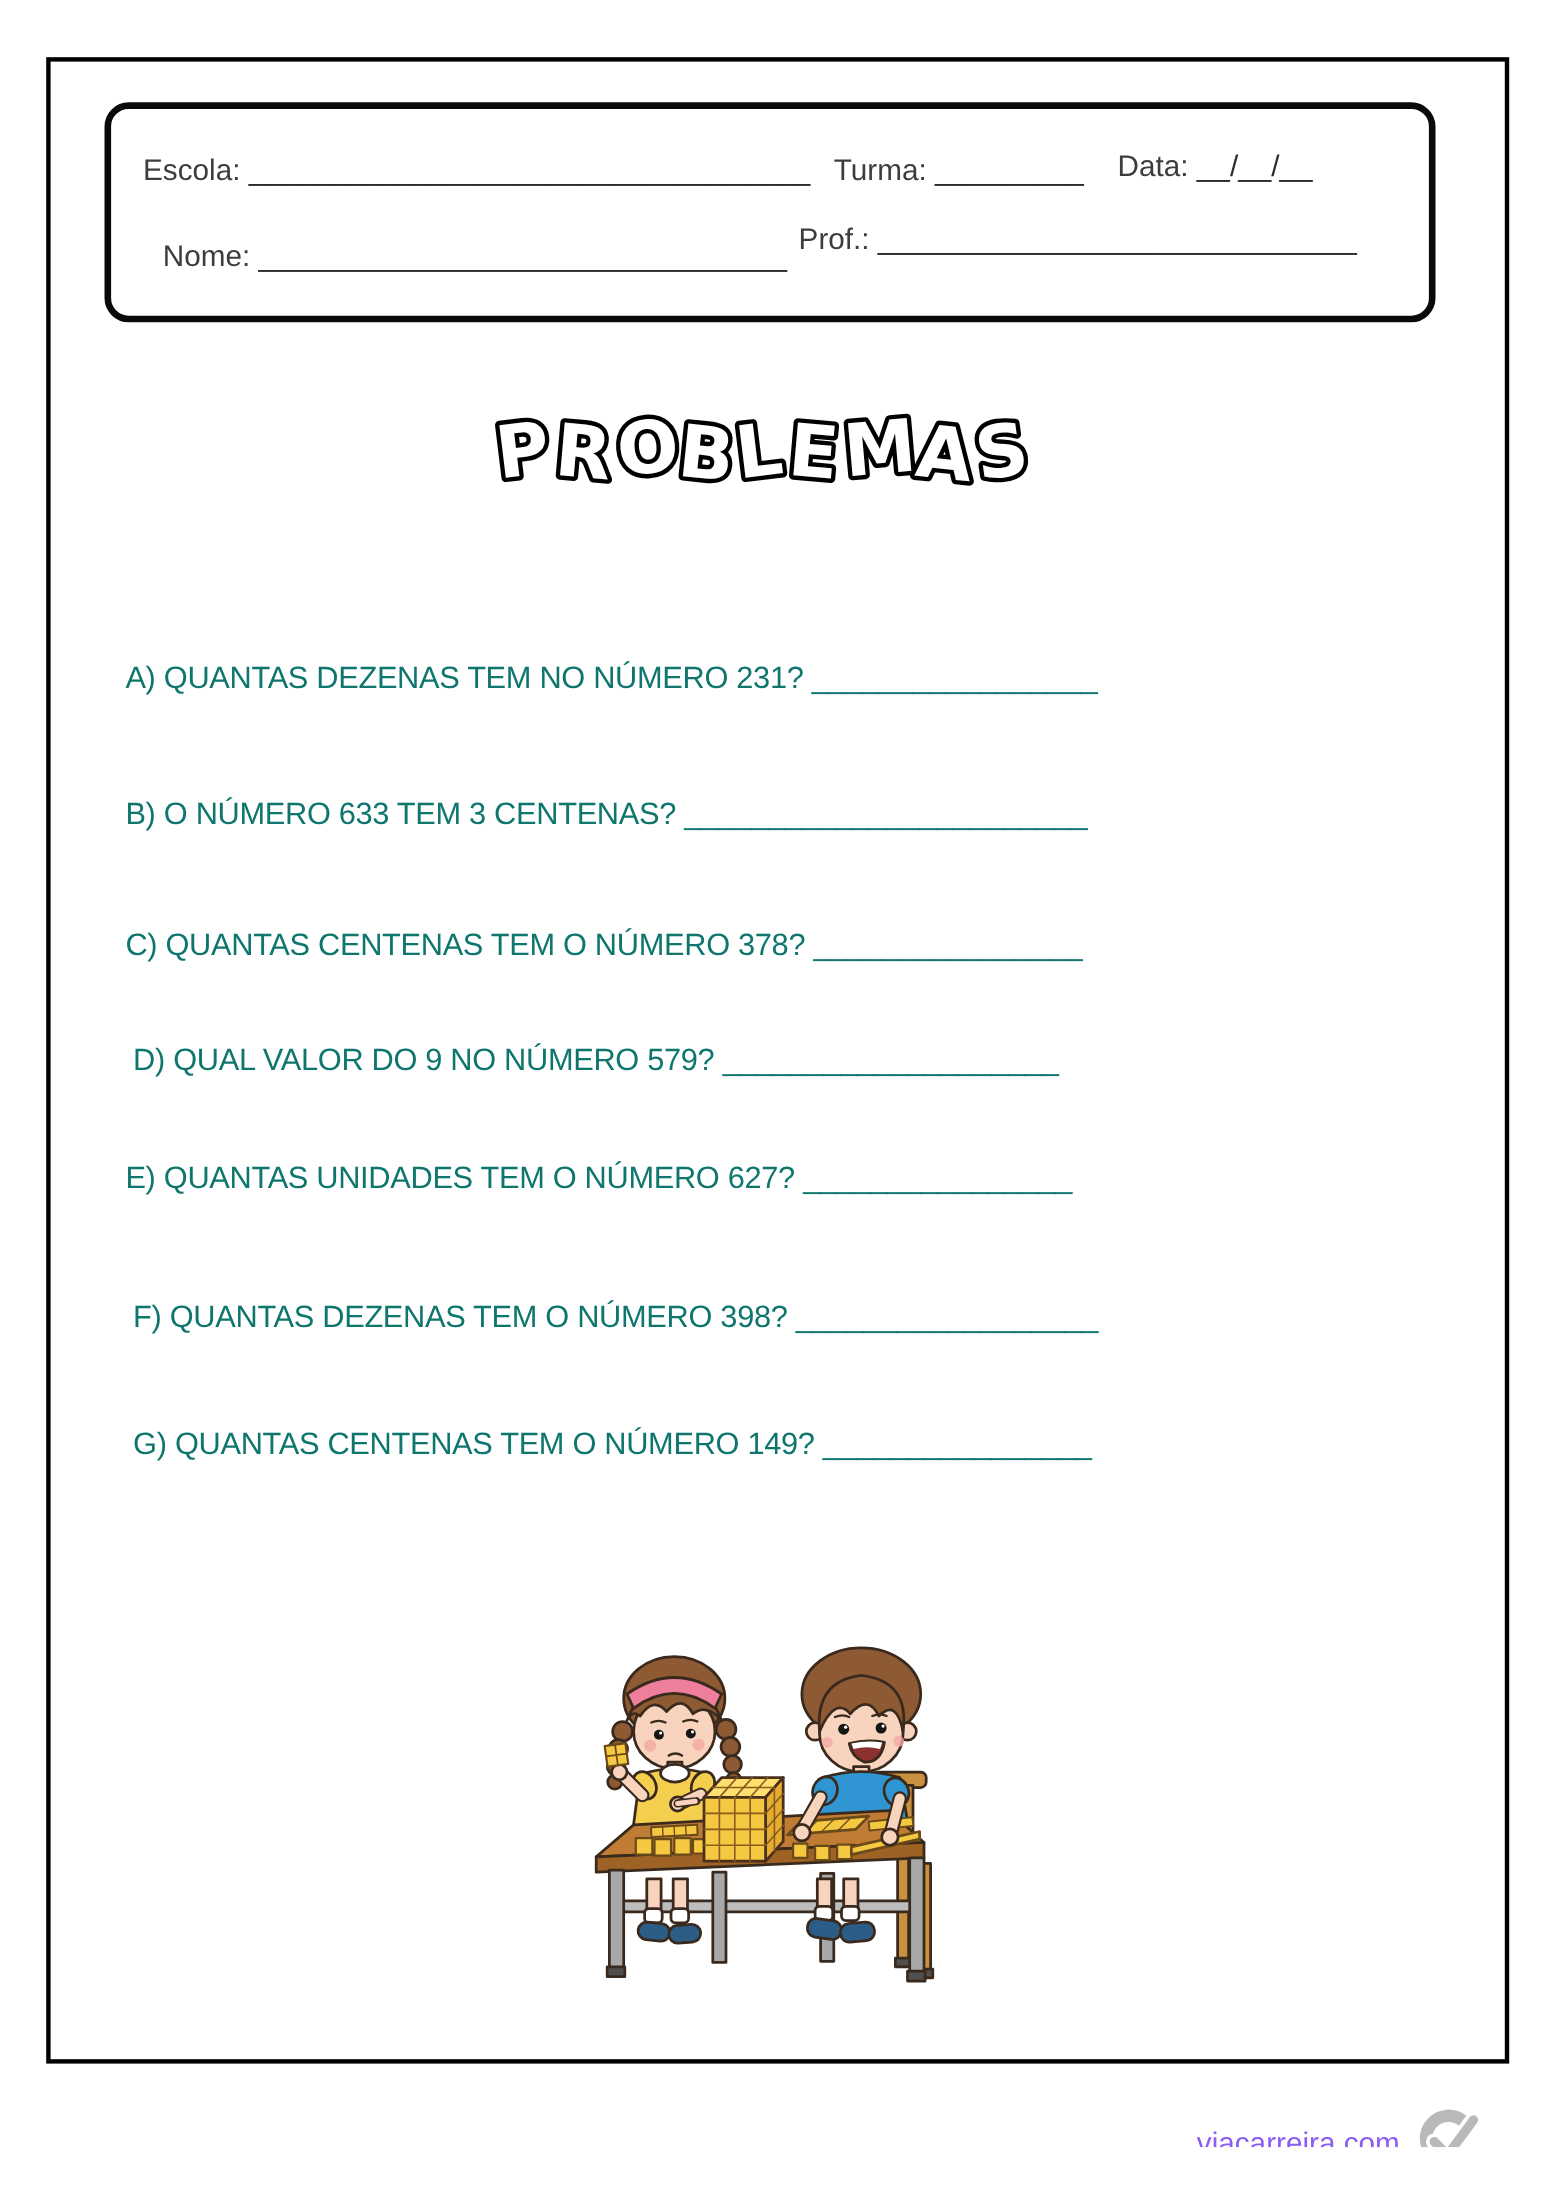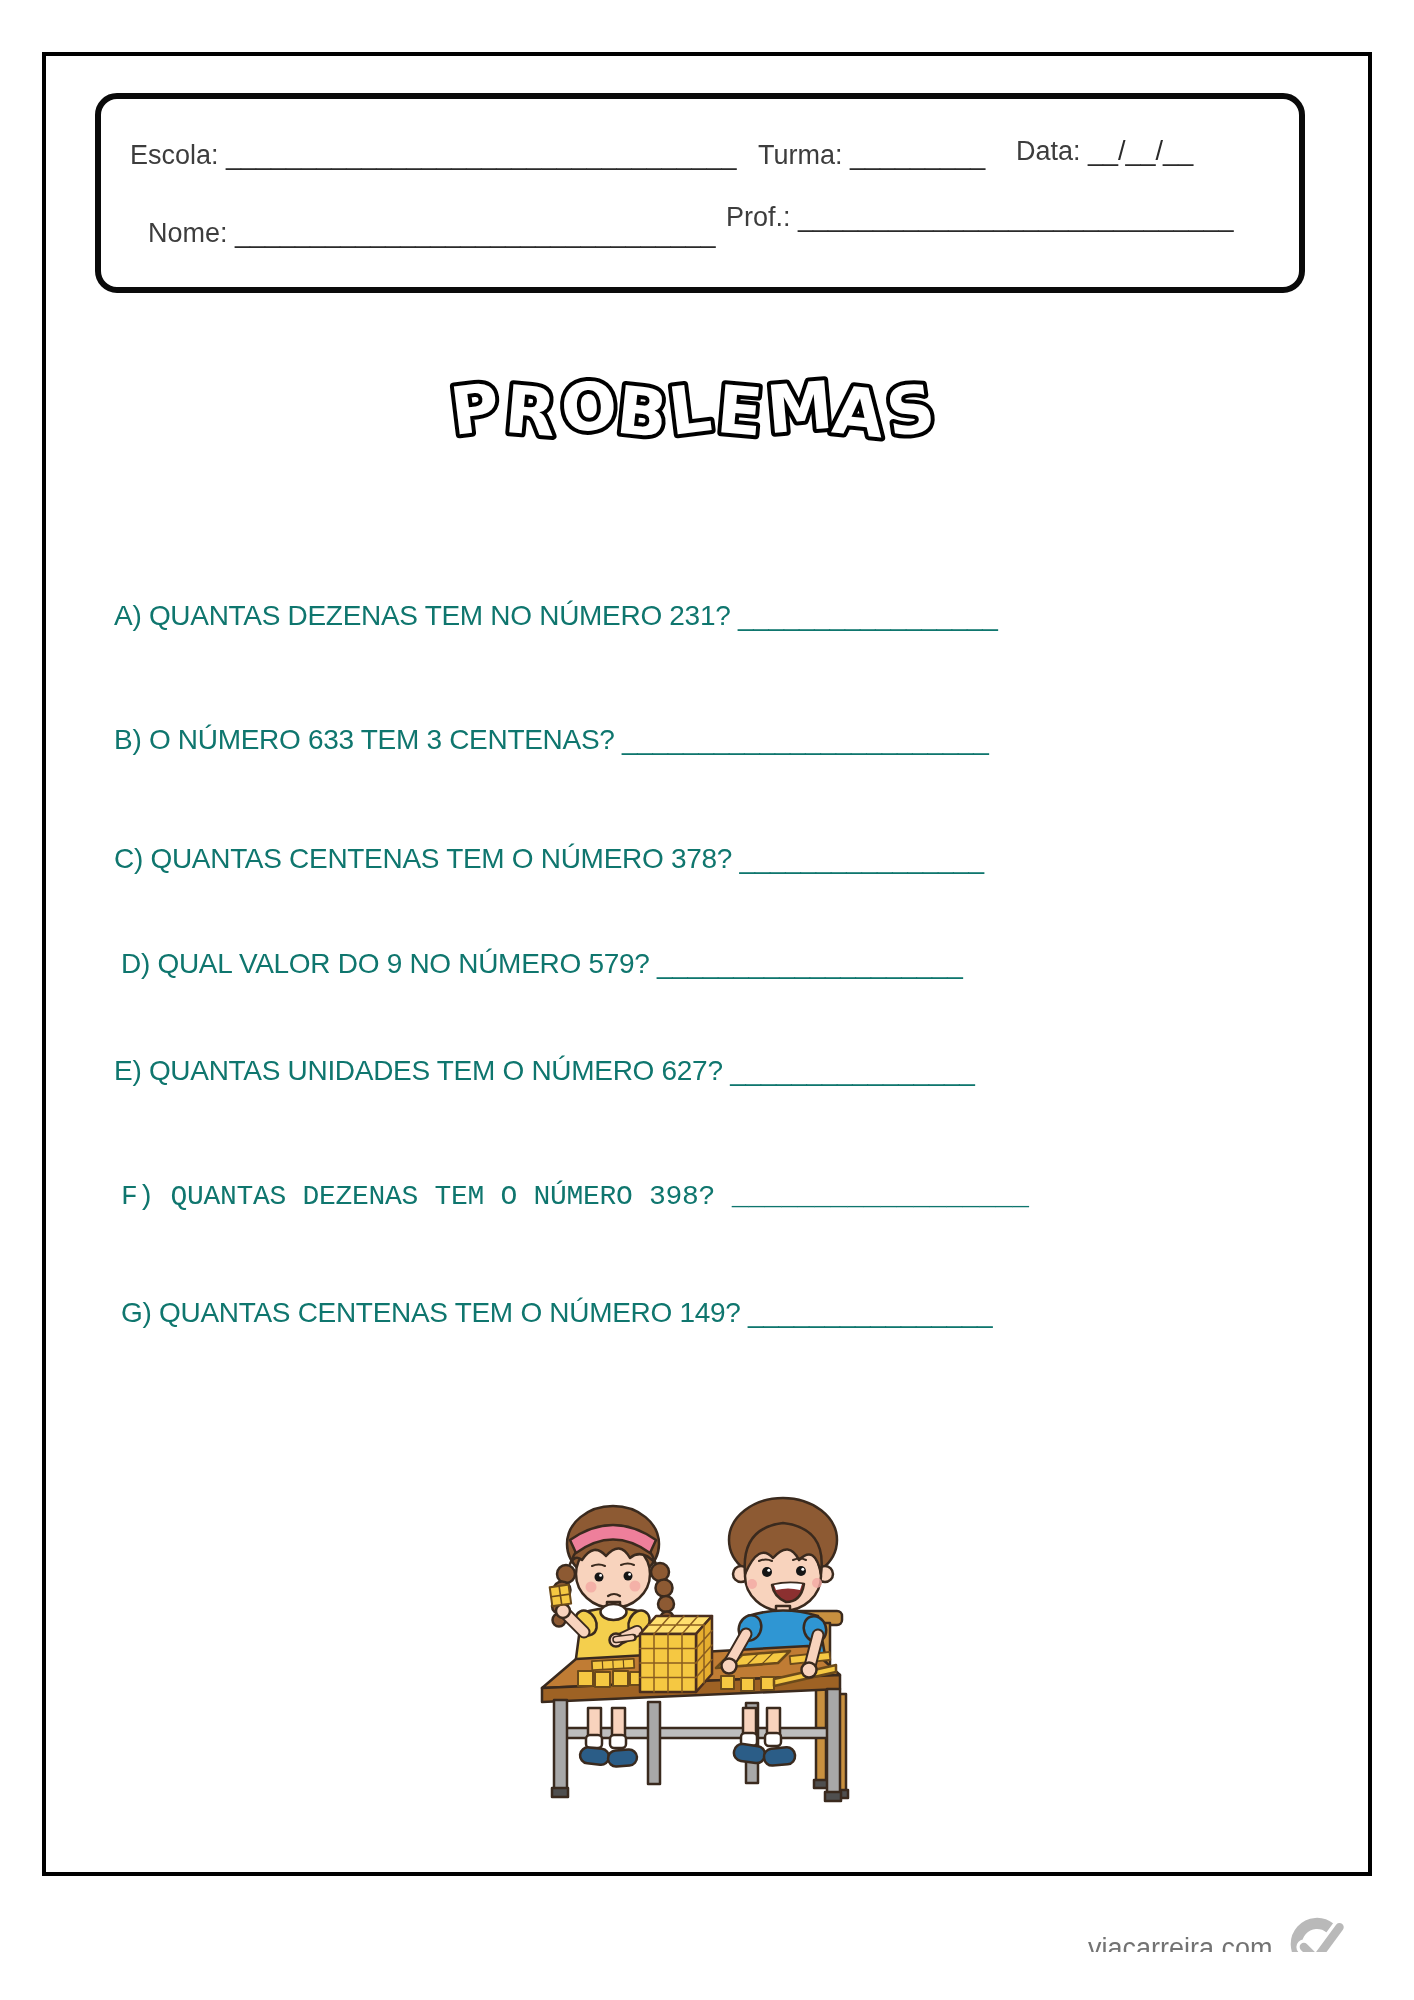--- a/index.html
+++ b/index.html
@@ -70,39 +70,39 @@
     font-size: 28px;
     letter-spacing: -0.3px;
     color: #0f766e;
     white-space: pre;
   }
   #q-a { top: 600px; }
   #q-b { top: 724px; }
   #q-c { top: 843px; }
   #q-d { top: 948px; left: 121px; }
   #q-e { top: 1055px; }
-  #q-f { top: 1181px; left: 121px; font-family: Liberation Mono, monospace; }
+  #q-f { top: 1181px; left: 121px; }
   #q-g { top: 1297px; left: 121px; }
 
   .illustration {
     position: absolute;
     left: 538px; top: 1482px;
     width: 344px; height: 326px;
   }
 
   .footer {
     position: absolute;
     left: 1088px; top: 1916px;
     display: flex;
     align-items: center;
     gap: 14px;
   }
   .footer .site {
     font-size: 27px;
-    color: #737373;
+    color: #8b5cf6;
   }
 </style>
 </head>
 <body>
 
 <div class="sheet">
 
   <div class="outer-border"></div>
 
   <div class="header-box"></div>

